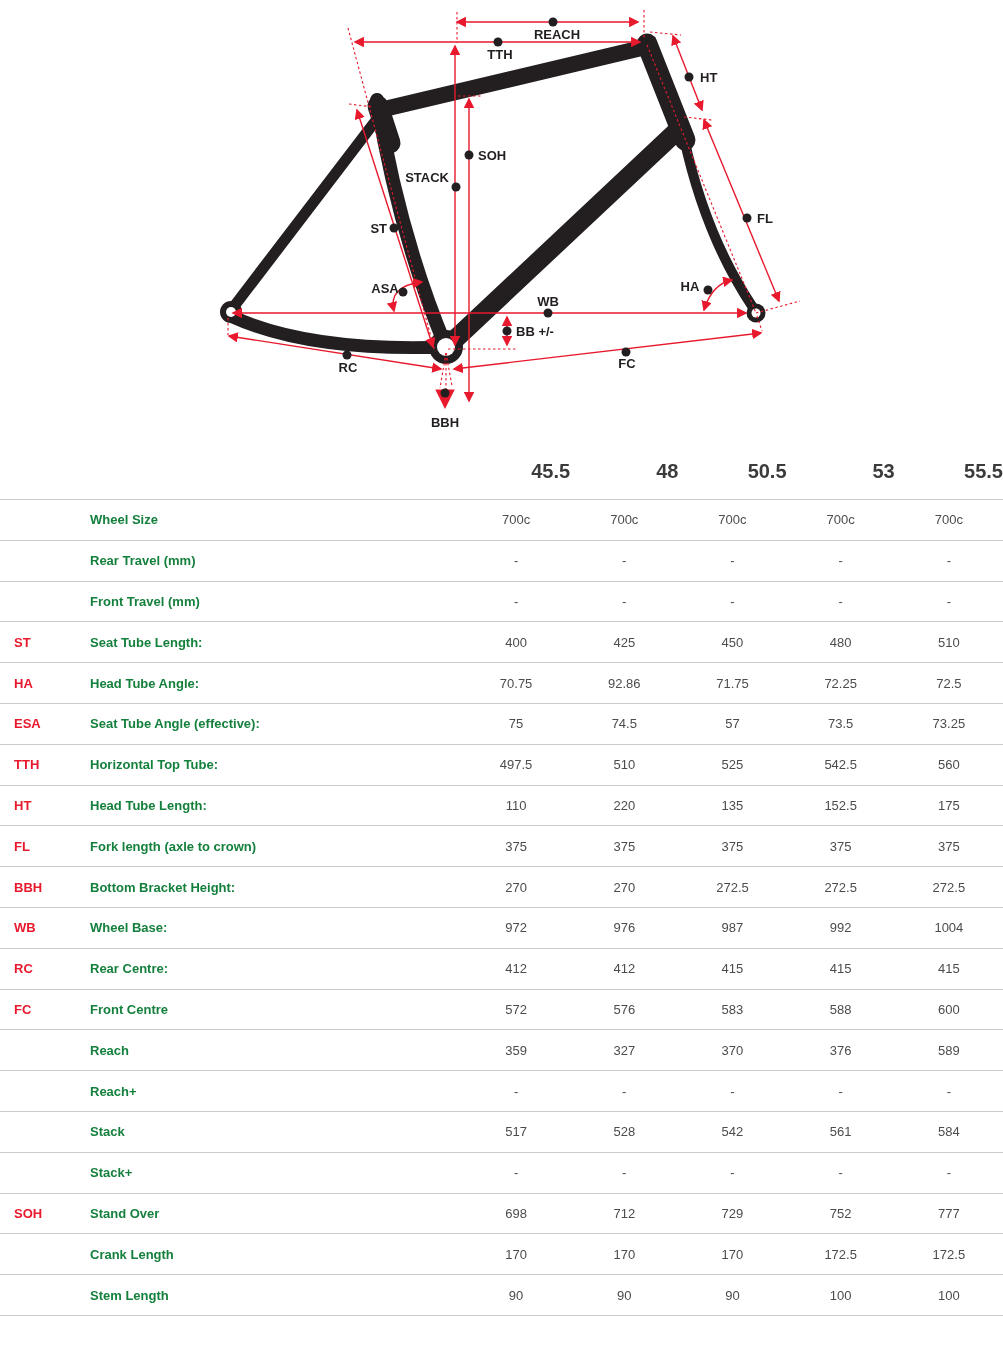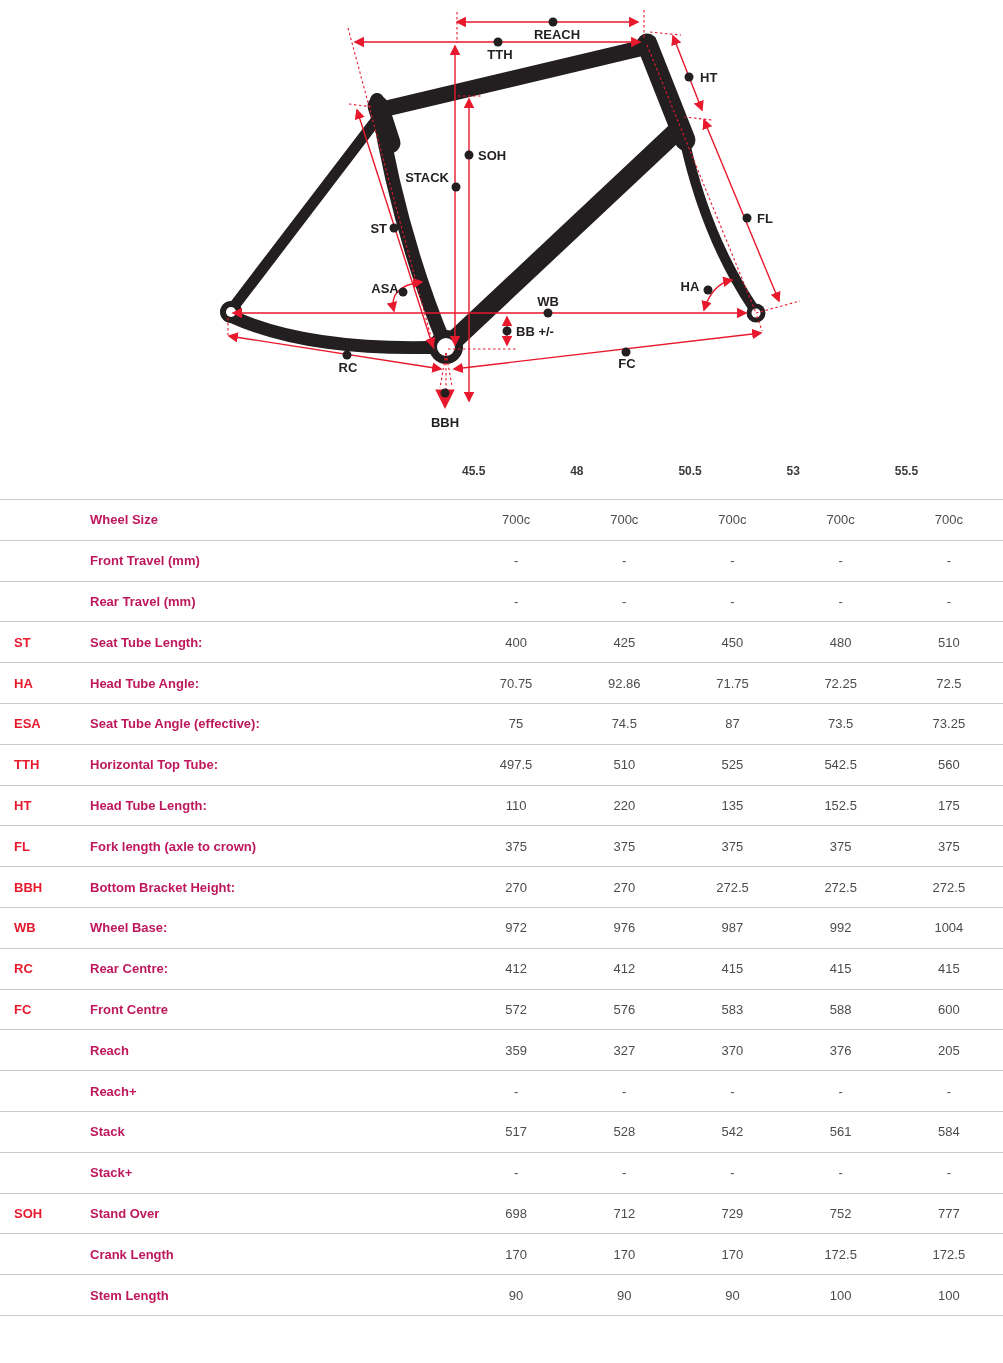--- a/index.html
+++ b/index.html
@@ -1,25 +1,25 @@
 <!DOCTYPE html>
 <html><head>
 <meta charset="utf-8">
 <style>
   html,body{margin:0;padding:0;background:#ffffff;}
   body{width:1003px;height:1363px;font-family:"Liberation Sans",sans-serif;overflow:hidden;}
   svg{display:block;}
   .geo-table{width:1003px;border-collapse:collapse;table-layout:fixed;}
-  .geo-table thead th{height:56px;vertical-align:middle;text-align:left;
-    font-size:12px;font-weight:bold;color:#3b3b3b;padding:0;}
+  .geo-table thead th{height:56px;vertical-align:middle;text-align:right;
+    font-size:20px;font-weight:bold;color:#3b3b3b;padding:0;}
   .geo-table tbody td{height:39.8px;vertical-align:middle;border-top:1px solid #cbcbcb;
     font-size:13px;padding:0;}
   .geo-table tbody tr:last-child td{border-bottom:1px solid #cbcbcb;}
   .geo-table td.abbr{padding-left:14px;color:#e8192d;font-weight:bold;}
-  .geo-table td.rlabel{color:#be185d;font-weight:bold;}
+  .geo-table td.rlabel{color:#15803d;font-weight:bold;}
   .geo-table td.val{text-align:center;color:#4c4c4c;font-weight:normal;}
   .diagram-label{font-size:13px;font-weight:bold;fill:#231f20;}
 </style>
 </head>
 <body>
 
 <svg width="1003" height="443" viewBox="0 0 1003 443">
   <defs>
     <marker id="arr" viewBox="0 0 10 10" refX="8.5" refY="5" markerWidth="7.5" markerHeight="7.5" orient="auto-start-reverse">
       <path d="M0,0 L10,5 L0,10 z" fill="#e8192d"></path>
@@ -154,30 +154,30 @@
         <td class="abbr"></td>
         <td class="rlabel">Wheel Size</td>
         <td class="val">700c</td>
         <td class="val">700c</td>
         <td class="val">700c</td>
         <td class="val">700c</td>
         <td class="val">700c</td>
       </tr>
       <tr>
         <td class="abbr"></td>
+        <td class="rlabel">Rear Travel (mm)</td>
+        <td class="val">-</td>
+        <td class="val">-</td>
+        <td class="val">-</td>
+        <td class="val">-</td>
+        <td class="val">-</td>
+      </tr>
+      <tr>
+        <td class="abbr"></td>
         <td class="rlabel">Front Travel (mm)</td>
-        <td class="val">-</td>
-        <td class="val">-</td>
-        <td class="val">-</td>
-        <td class="val">-</td>
-        <td class="val">-</td>
-      </tr>
-      <tr>
-        <td class="abbr"></td>
-        <td class="rlabel">Rear Travel (mm)</td>
         <td class="val">-</td>
         <td class="val">-</td>
         <td class="val">-</td>
         <td class="val">-</td>
         <td class="val">-</td>
       </tr>
       <tr>
         <td class="abbr">ST</td>
         <td class="rlabel">Seat Tube Length:</td>
         <td class="val">400</td>
@@ -193,21 +193,21 @@
         <td class="val">92.86</td>
         <td class="val">71.75</td>
         <td class="val">72.25</td>
         <td class="val">72.5</td>
       </tr>
       <tr>
         <td class="abbr">ESA</td>
         <td class="rlabel">Seat Tube Angle (effective):</td>
         <td class="val">75</td>
         <td class="val">74.5</td>
-        <td class="val">87</td>
+        <td class="val">57</td>
         <td class="val">73.5</td>
         <td class="val">73.25</td>
       </tr>
       <tr>
         <td class="abbr">TTH</td>
         <td class="rlabel">Horizontal Top Tube:</td>
         <td class="val">497.5</td>
         <td class="val">510</td>
         <td class="val">525</td>
         <td class="val">542.5</td>
@@ -267,21 +267,21 @@
         <td class="val">588</td>
         <td class="val">600</td>
       </tr>
       <tr>
         <td class="abbr"></td>
         <td class="rlabel">Reach</td>
         <td class="val">359</td>
         <td class="val">327</td>
         <td class="val">370</td>
         <td class="val">376</td>
-        <td class="val">205</td>
+        <td class="val">589</td>
       </tr>
       <tr>
         <td class="abbr"></td>
         <td class="rlabel">Reach+</td>
         <td class="val">-</td>
         <td class="val">-</td>
         <td class="val">-</td>
         <td class="val">-</td>
         <td class="val">-</td>
       </tr>

